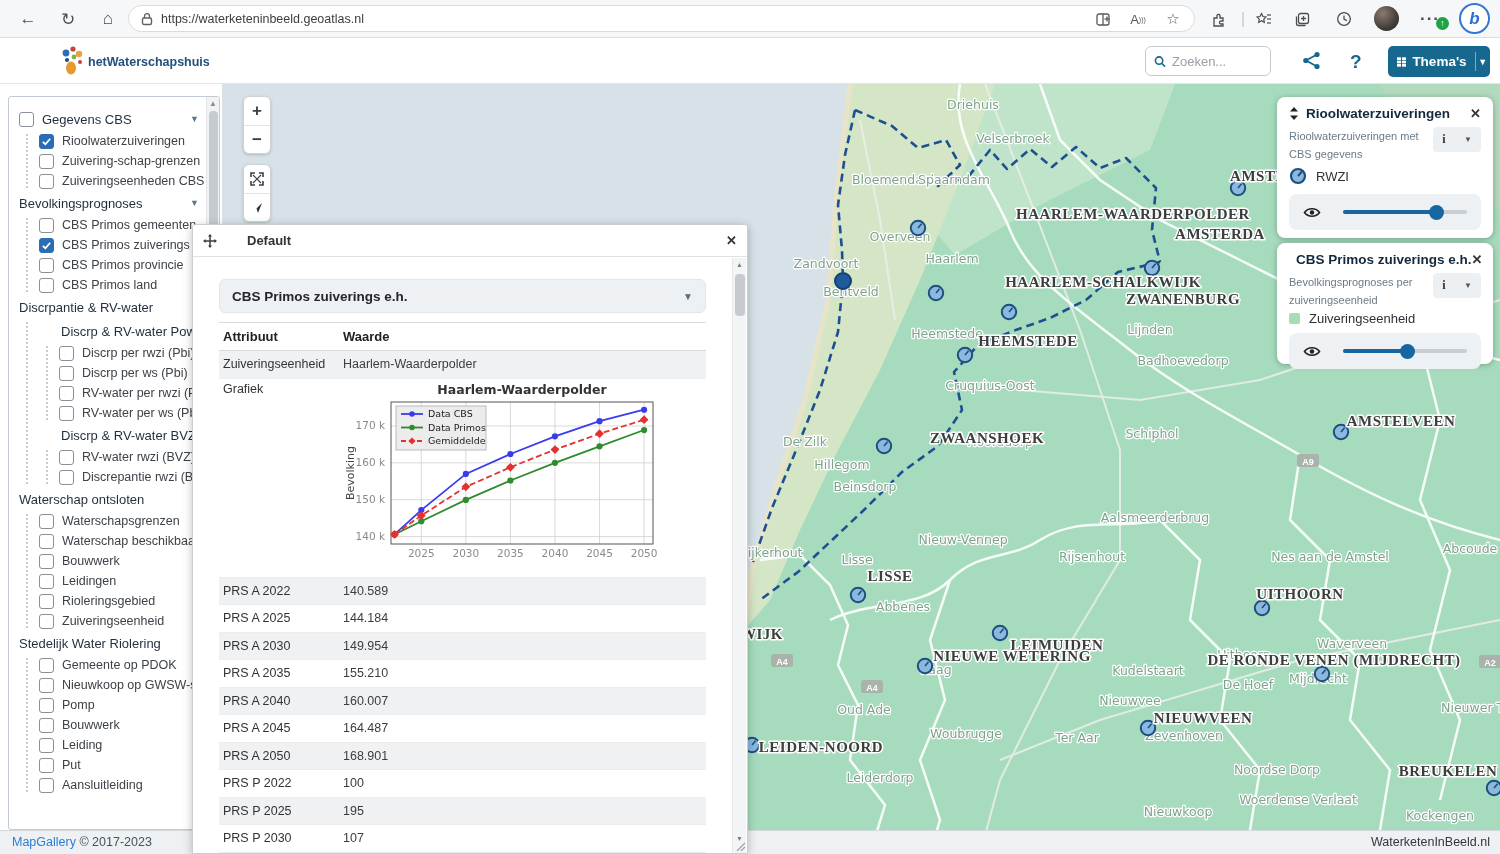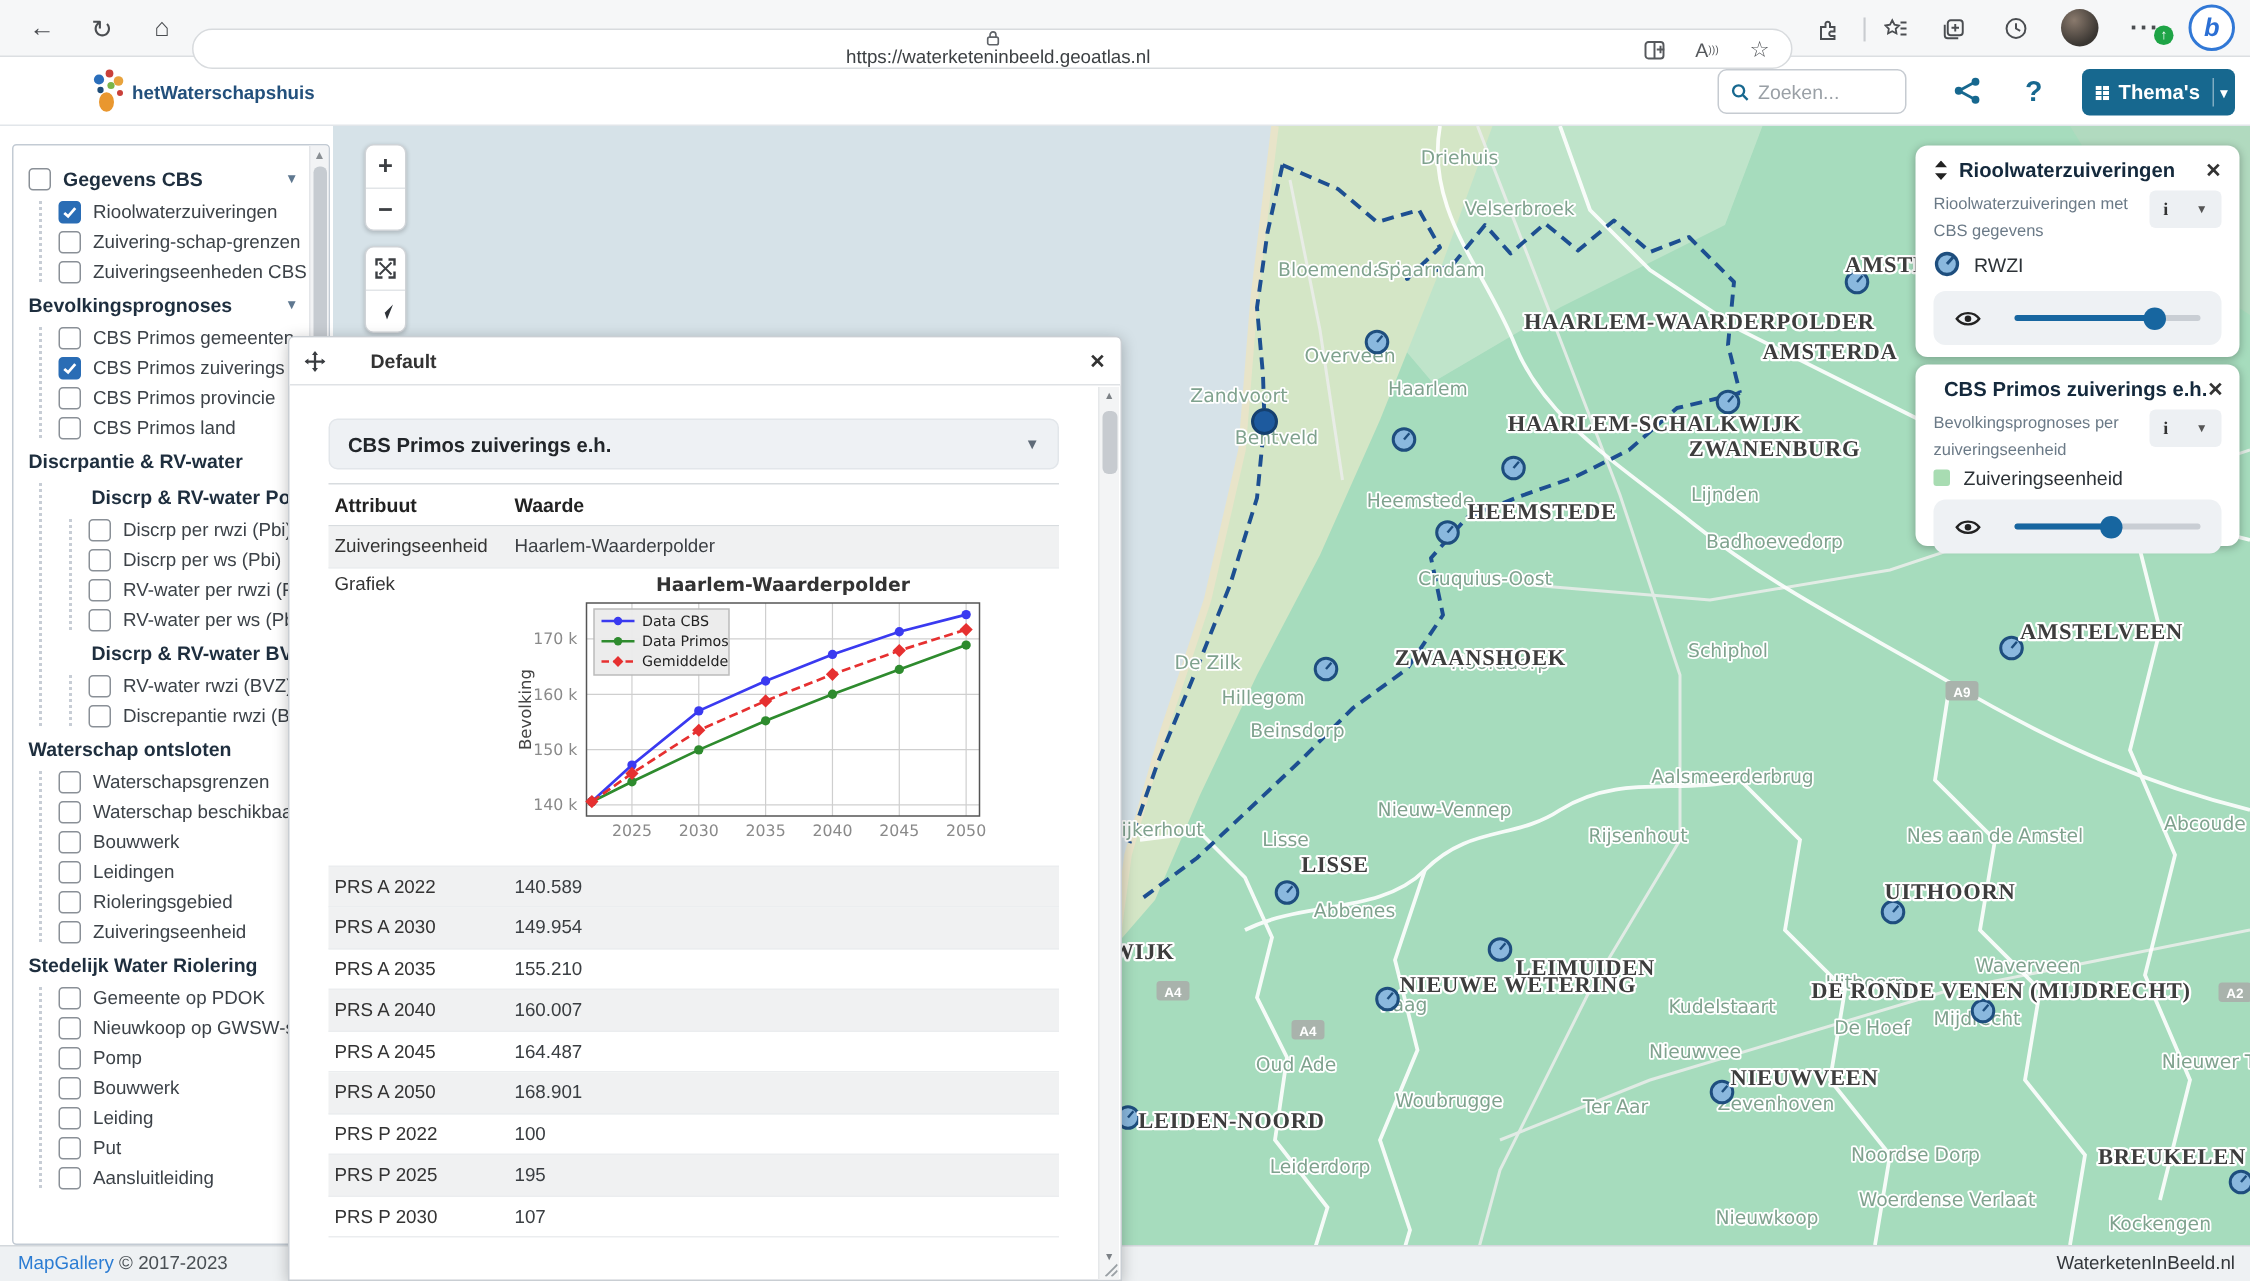--- a/index.html
+++ b/index.html
@@ -1,21 +1,21 @@
 <!DOCTYPE html>
 <html><head>
 <meta charset="utf-8">
 <style>
   * { box-sizing: border-box; margin:0; padding:0; }
   html,body { width:1500px; height:854px; overflow:hidden; font-family:"Liberation Sans",sans-serif; background:#fff; }
 
   
   #browser-bar { position:absolute; left:0; top:0; width:1500px; height:38px; background:#f6f7f8; border-bottom:1px solid #dcdfe2; z-index:60; }
   .bicon { position:absolute; top:7px; width:24px; height:24px; display:flex; align-items:center; justify-content:center; color:#4a4d51; font-size:17px; }
-  #url-pill { position:absolute; left:128px; top:19px; width:1067px; height:27px; background:#fff; border:1px solid #d8dbde; border-radius:14px; display:flex; align-items:center; padding:0 12px;flex-direction:column; }
+  #url-pill { position:absolute; left:128px; top:5px; width:1067px; height:27px; background:#fff; border:1px solid #d8dbde; border-radius:14px; display:flex; align-items:center; padding:0 12px; }
   #url-text { font-size:12.5px; color:#3c4043; margin-left:8px; }
   .pill-right { position:absolute; top:1px; height:24px; width:24px; display:flex; align-items:center; justify-content:center; color:#55585c; }
   #avatar { position:absolute; left:1374px; top:6px; width:25px; height:25px; border-radius:50%; background:radial-gradient(circle at 35% 30%, #8a7a6d, #3a3632 70%); }
   #badge-green { position:absolute; left:1436px; top:17px; width:13px; height:13px; border-radius:50%; background:#1ea446; color:#fff; font-size:9px; line-height:13px; text-align:center; font-weight:bold; }
   #bing-btn { position:absolute; left:1459px; top:3px; width:31px; height:31px; border-radius:50%; background:#fff; border:2px solid #3178d6; color:#2b6fd4; font-weight:bold; font-size:17px; font-style:italic; display:flex; align-items:center; justify-content:center; }
 
   
   #app-header { position:absolute; left:0; top:38px; width:1500px; height:46px; background:#fff; border-bottom:1px solid #e2e6ea; z-index:55; }
   #logo { position:absolute; left:58px; top:6px; width:180px; height:34px; }
   #logo-text { position:absolute; left:30px; top:11px; font-size:12.5px; font-weight:600; color:#23507c; }
@@ -36,21 +36,21 @@
   .map-ctl .mbtn { height:28px; display:flex; align-items:center; justify-content:center; font-size:17px; font-weight:bold; color:#3c3f43; cursor:pointer; }
   .map-ctl .mbtn + .mbtn { border-top:1px solid #e2e5e8; }
 
   
   #sidebar { position:absolute; left:8px; top:96px; width:212px; height:734px; background:#fff; border:1px solid #c3cbd4; border-radius:3px; z-index:30; overflow:hidden; }
   #sb-scroll { position:absolute; right:0; top:0; width:13px; height:100%; background:#f2f3f5; border-left:1px solid #e4e6e9; }
   #sb-thumb { position:absolute; left:2px; top:14px; width:9px; height:190px; background:#c6cbd1; border-radius:4px; }
   #sb-up { position:absolute; left:2px; top:2px; font-size:8px; color:#8a8f94; }
   #sb-tree { position:absolute; left:0; top:6px; width:198px; padding:4px 2px 0 10px; }
   .sb-ghead { display:flex; align-items:center; height:24px; position:relative; }
-  .sb-glabel { font-size:13px; font-weight:bold; color:#1e2e3e; white-space:nowrap;text-align:right; }
+  .sb-glabel { font-size:13px; font-weight:normal; color:#1e2e3e; white-space:nowrap;text-align:right; }
   .sb-ghead .caret { position:absolute; right:6px; font-size:9px; color:#5f7890; }
   .sb-ghead .caret.small { font-size:6px; right:3px; }
   .sb-ghead.sub { padding-left:22px; }
   .sb-kids { position:relative; padding-left:20px; }
   .sb-kids::before { content:""; position:absolute; left:7px; top:3px; bottom:3px; border-left:2px dotted #c7cdd5; }
   .sb-item { display:flex; align-items:center; height:20px; white-space:nowrap; }
   .sb-ilabel { font-size:12.5px; color:#3c4248; margin-left:8px; }
   .cb { width:15px; height:15px; border:1.5px solid #8a9097; border-radius:3px; background:#fff; flex:0 0 15px; display:flex; align-items:center; justify-content:center; }
   .cb.on { background:#2a6db5; border-color:#2a6db5; }
   .sb-ghead .cb { margin-right:8px; }
@@ -681,20 +681,24 @@
                   <line x1="58" y1="59" x2="80" y2="59" stroke="#e63030" stroke-width="1.8" stroke-dasharray="5 3"></line>
                   <path d="M69,55.4 L72.6,59 L69,62.6 L65.4,59 Z" fill="#e63030"></path>
                   <text x="85" y="62.2" font-size="9.5" fill="#222">Gemiddelde</text>
                 </g>
               </svg></span>
           </div>
           <div class="trow shade">
             <span class="tcol1">PRS A 2022</span>
             <span class="val">140.589</span>
           </div>
+          <div class="trow">
+            <span class="tcol1">PRS A 2025</span>
+            <span class="val">144.184</span>
+          </div>
           <div class="trow shade">
             <span class="tcol1">PRS A 2030</span>
             <span class="val">149.954</span>
           </div>
           <div class="trow">
             <span class="tcol1">PRS A 2035</span>
             <span class="val">155.210</span>
           </div>
           <div class="trow shade">
             <span class="tcol1">PRS A 2040</span>

